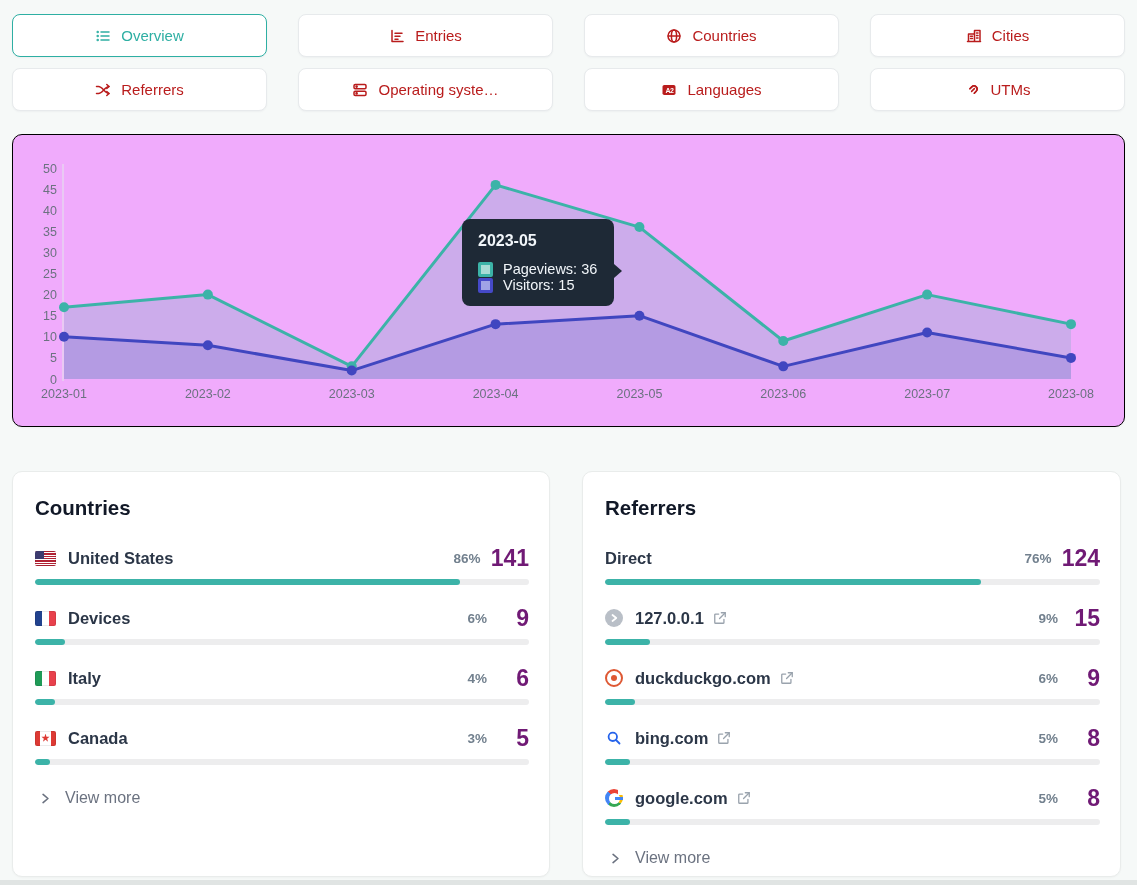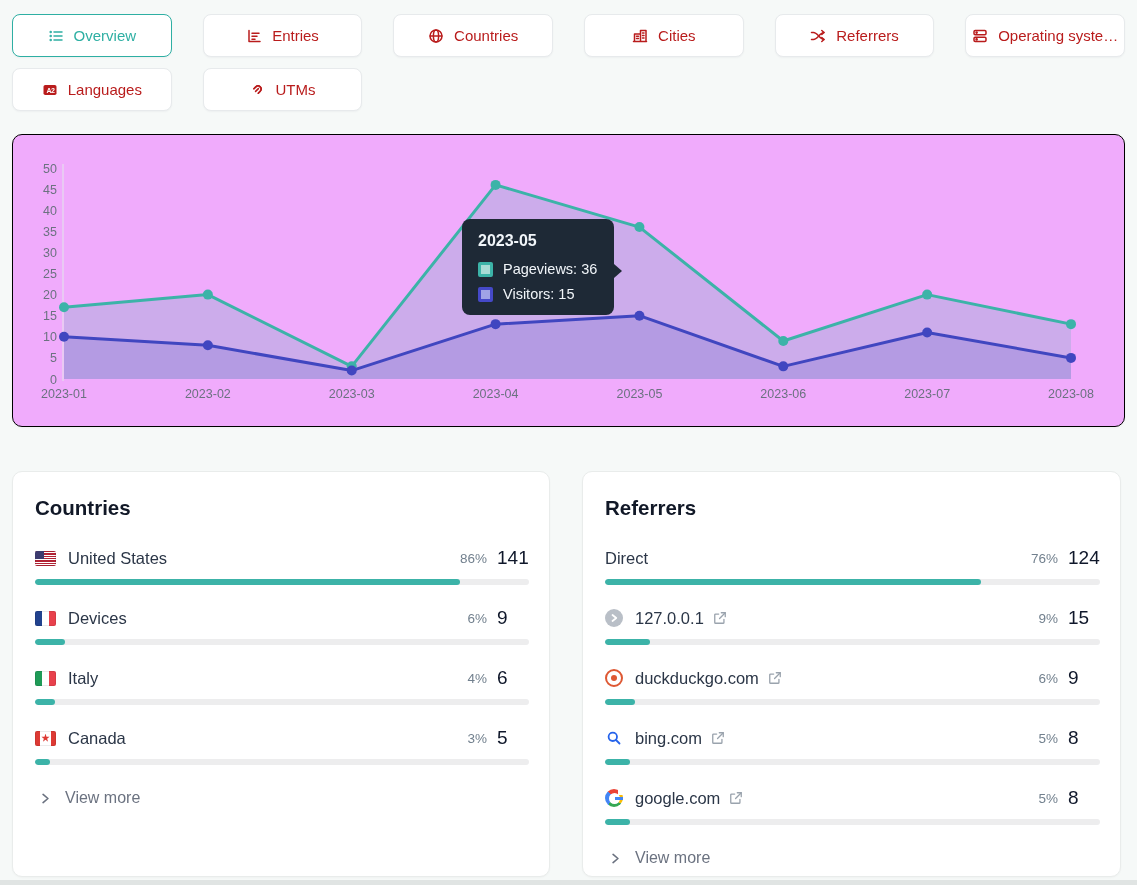--- a/index.html
+++ b/index.html
@@ -7,21 +7,21 @@
   body {
     font-family:"Liberation Sans", sans-serif;
     background:#f6f9f8;
     position:relative;
     color:#374151;
   }
   .wrap { padding:14px 12px 0 12px; }
 
   
   .tabs-grid {
-    display:grid; grid-template-columns:repeat(6,1fr);
+    display:grid; grid-template-columns:repeat(4,1fr);
     column-gap:31px; row-gap:11px;
   }
   .tab-btn {
     height:43px; background:#fff; border:1px solid #e7eaec; border-radius:8px;
     display:flex; align-items:center; justify-content:center; gap:10px;
     font-size:15px; color:#b91c1c; cursor:pointer;
     box-shadow:0 1px 2px rgba(16,24,40,.04);
     font-family:"Liberation Sans", sans-serif;
   }
   .tab-btn svg { flex:0 0 auto; }
@@ -41,39 +41,39 @@
     position:absolute; left:449px; top:84px; width:152px;
     background:#1e2936; border-radius:8px; padding:13px 14px 13px 16px;
     color:#f1f5f9; z-index:5;
   }
   .chart-tooltip .arrow {
     position:absolute; right:-8px; top:45px; width:0; height:0;
     border-top:7px solid transparent; border-bottom:7px solid transparent;
     border-left:8px solid #1e2936;
   }
   .tt-title { font-size:16px; font-weight:700; margin-bottom:11px; }
-  .tt-row { display:flex; align-items:center; gap:10px; font-size:14.5px; margin-top:9px; }
+  .tt-row { display:flex; align-items:center; gap:10px; font-size:14.5px; }
   .tt-box { width:15px; height:15px; border-radius:2px; flex:0 0 auto; }
 
   
   .cards-grid {
     display:grid; grid-template-columns:538px 539px; column-gap:32px; margin-top:44px;
   }
   .stat-card {
     background:#fff; border:1px solid #e9eceb; border-radius:10px;
     height:406px; padding:24px 20px 18px 22px; box-shadow:0 1px 2px rgba(16,24,40,.03);
   }
   .card-title { font-size:20.5px; font-weight:700; color:#111827; margin-bottom:26px; }
-  .stat-row { margin-bottom:21px; }
+  .stat-row { margin-bottom:21px;font-weight:bold; }
   .stat-row-head { display:flex; align-items:center; height:24px; }
   .stat-name { font-size:16.5px; color:#2b3647; margin-left:12px; }
   .stat-name.no-icon { margin-left:0; }
   .stat-spacer { flex:1; }
   .stat-pct { font-size:13.5px; color:#72808e; }
-  .stat-count { font-size:19px; color:#0f172a; min-width:32px; text-align:left; margin-left:10px; }
+  .stat-count { font-size:23px; color:#701a75; min-width:32px; text-align:right; margin-left:10px; }
   .bar-track { margin-top:9px; height:6px; background:#ededee; border-radius:3px; overflow:hidden; }
   .bar-fill { height:100%; background:#3cb3a8; border-radius:3px; }
   .view-more { display:flex; align-items:center; gap:13px; color:#6b7280; font-size:16px; margin-top:24px; cursor:pointer; padding-left:4px; }
 
   
   .flag { width:21px; height:15px; border-radius:2px; position:relative; overflow:hidden; flex:0 0 auto; box-shadow:inset 0 0 0 1px rgba(0,0,0,.08); }
   .flag-us { background:repeating-linear-gradient(#b22234 0 1.2px, #fff 1.2px 2.35px); }
   .flag-us .canton { position:absolute; left:0; top:0; width:9px; height:8px; background:#3c3b6e; }
   .flag-fr { background:linear-gradient(90deg,#21428e 0 33%,#fff 33% 66%,#e8414c 66%); }
   .flag-it { background:linear-gradient(90deg,#1f9b57 0 33%,#fff 33% 66%,#e8414c 66%); }

